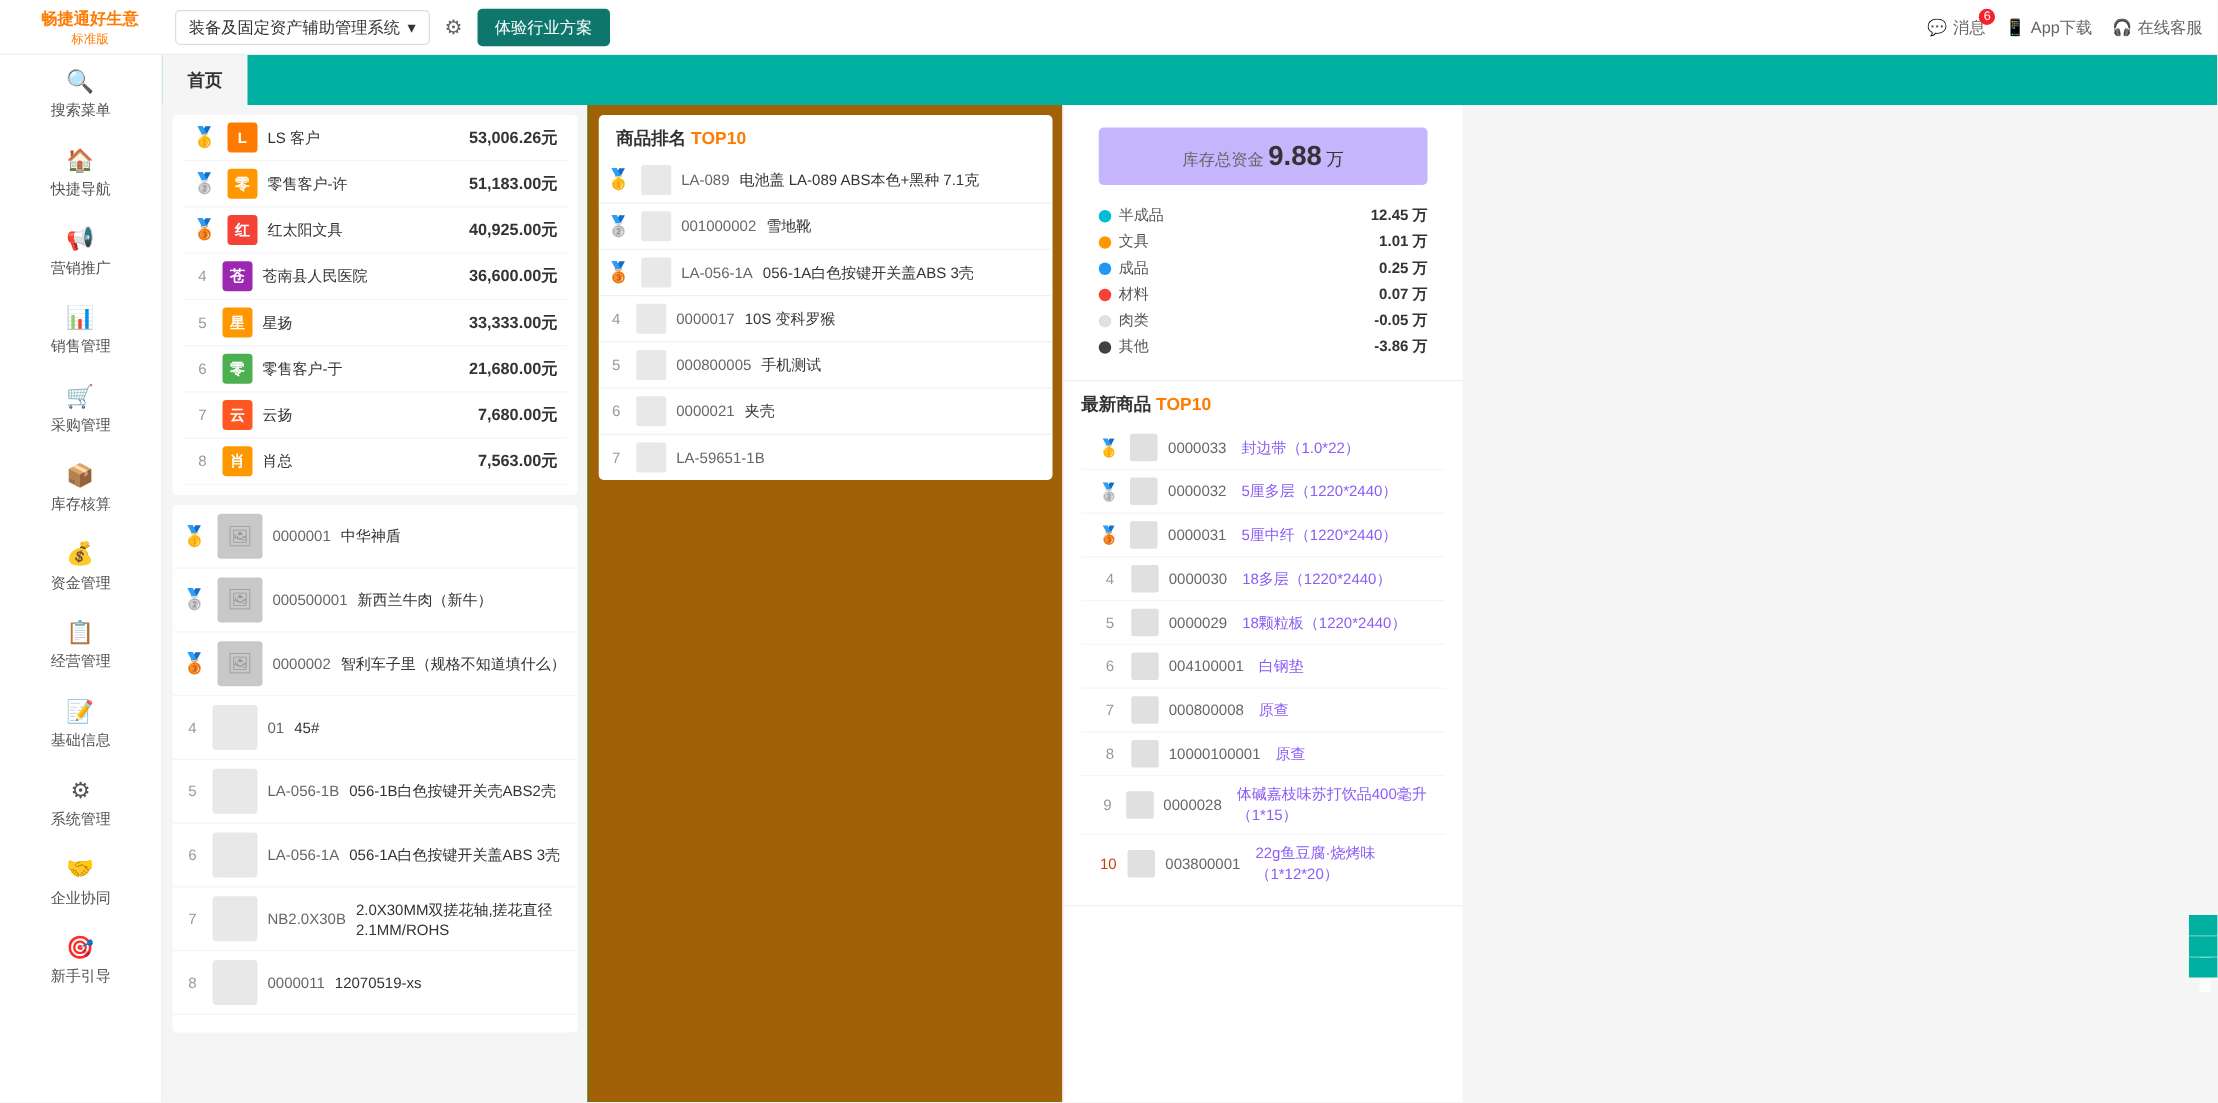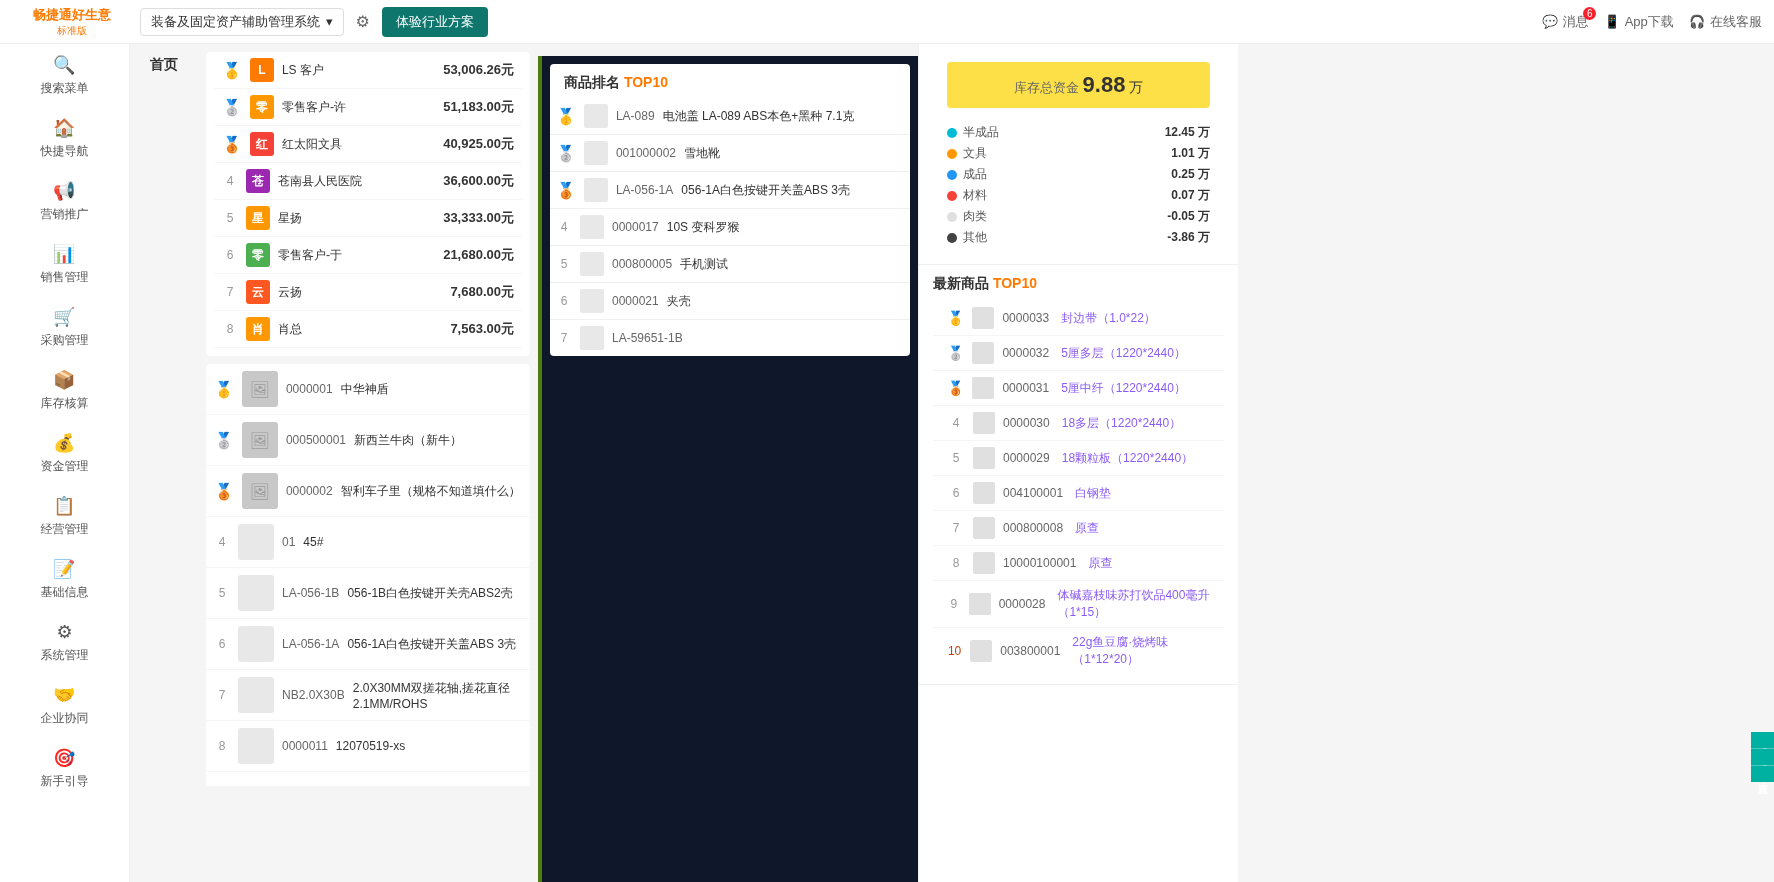--- a/index.html
+++ b/index.html
@@ -19,21 +19,21 @@
 
     
     .main-layout { display: flex; flex: 1; overflow: hidden; }
 
     
     .sidebar { width: 130px; background: #fff; display: flex; flex-direction: column; border-right: 1px solid #eee; flex-shrink: 0; overflow-y: auto; }
     .sidebar-item { display: flex; flex-direction: column; align-items: center; padding: 10px 0; cursor: pointer; color: #555; font-size: 12px; gap: 4px; }
     .sidebar-item .icon { font-size: 18px; }
 
     
-    .content { flex: 1; overflow: hidden; display: flex; }
+    .content { flex: 1; overflow: hidden; display: flex; flex-direction: column; }
     .content-header { background: #00b0a0; padding: 0; display: flex; align-items: center; height: 40px; flex-shrink: 0; }
     .content-header .tab { padding: 0 20px; height: 40px; line-height: 40px; color: #fff; font-size: 14px; font-weight: bold; cursor: pointer; background: #00b0a0; }
     .content-header .tab.active { background: #f5f5f5; color: #333; }
 
     .content-body { display: flex; flex: 1; overflow: hidden; gap: 0; }
 
     
     .left-panel { flex: 1; overflow-y: auto; background: #f5f5f5; padding: 8px; }
 
     
@@ -54,21 +54,21 @@
     
     .hot-item { display: flex; align-items: center; padding: 7px 8px; border-bottom: 1px solid #f5f5f5; gap: 8px; }
     .hot-item:last-child { border-bottom: none; }
     .hot-thumb { width: 36px; height: 36px; background: #e0e0e0; border-radius: 3px; flex-shrink: 0; overflow: hidden; display: flex; align-items: center; justify-content: center; font-size: 10px; color: #999; }
 
     
     .rp-section { padding: 10px 14px; border-bottom: 1px solid #f0f0f0; }
     .rp-title { font-size: 14px; font-weight: bold; color: #333; margin-bottom: 8px; }
     .rp-title .top10-label { color: #ff7a00; }
 
-    .inventory-total { background: #fde047; border-radius: 4px; padding: 10px 14px; margin: 8px 14px; text-align: center; }
+    .inventory-total { background: #c4b5fd; border-radius: 4px; padding: 10px 14px; margin: 8px 14px; text-align: center; }
     .inventory-total .label { font-size: 13px; color: #666; }
     .inventory-total .value { font-size: 22px; font-weight: bold; color: #333; }
     .inventory-total .unit { font-size: 14px; color: #333; }
 
     
     .chart-area { display: flex; align-items: center; padding: 8px 14px; gap: 12px; }
     .donut-container { position: relative; width: 100px; height: 100px; flex-shrink: 0; }
     .donut-label { position: absolute; bottom: -18px; left: 50%; transform: translateX(-50%); font-size: 11px; color: #999; white-space: nowrap; }
 
     .legend { display: flex; flex-direction: column; gap: 4px; font-size: 12px; flex: 1; }
@@ -92,21 +92,21 @@
 
     
     ::-webkit-scrollbar { width: 4px; height: 4px; }
     ::-webkit-scrollbar-thumb { background: #ddd; border-radius: 2px; }
 
     
     .cust-section { background: #fff; border-radius: 4px; margin-bottom: 8px; }
     .cust-title { font-size: 14px; font-weight: bold; padding: 10px 14px 6px; }
 
     
-    .mid-panel { width: 380px; background: #0f172a; overflow-y: auto; flex-shrink: 0; padding: 8px; border-left: 4px solid #4d7c0f; margin-top: 12px; }
+    .mid-panel { width: 380px; background: #a16207; overflow-y: auto; flex-shrink: 0; padding: 8px; border-left: 1px solid #4d7c0f; }
 
     
     .float-btns { position: fixed; right: 0; bottom: 100px; display: flex; flex-direction: column; gap: 0; z-index: 100; }
     .float-btn { background: #00b0a0; color: #fff; writing-mode: vertical-rl; padding: 8px 4px; font-size: 11px; cursor: pointer; text-align: center; border-bottom: 1px solid rgba(255,255,255,0.3); }
     .float-btn:last-child { border-bottom: none; }
   </style>
 </head>
 <body>
 
 <div class="topbar">

